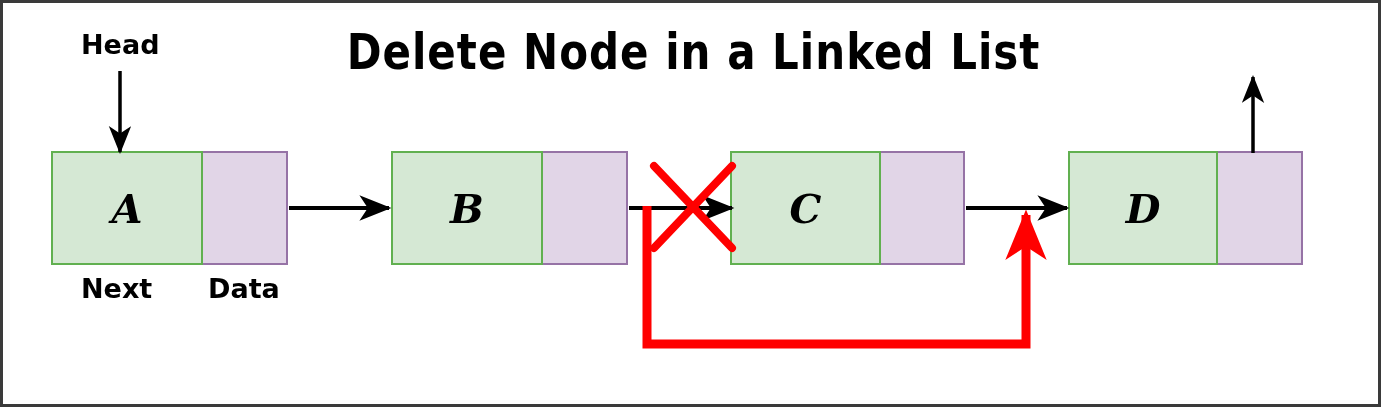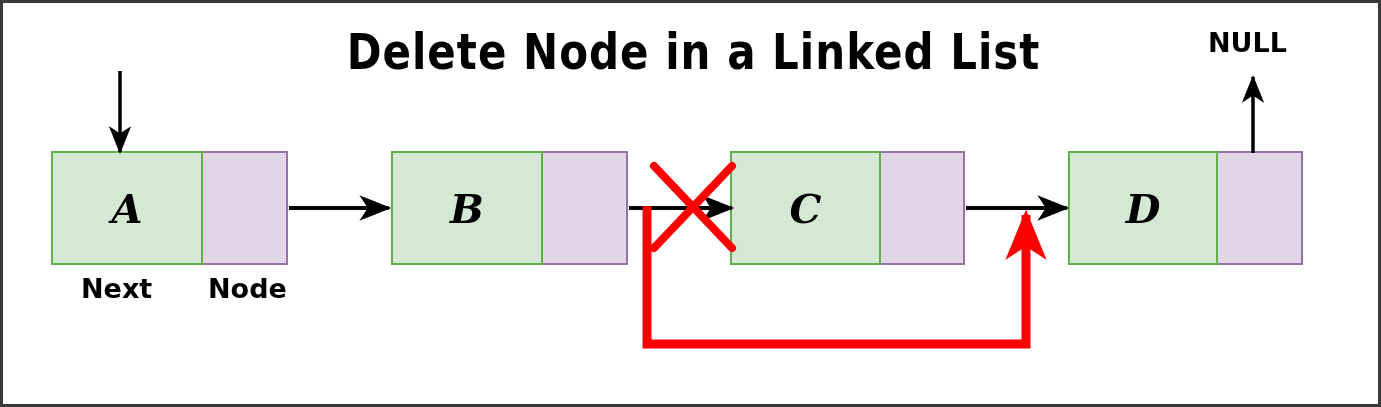--- a/index.html
+++ b/index.html
@@ -102,23 +102,23 @@
   <div class="node" style="left:727px; width:235px;">
     <div class="cell-data" style="width:151px;">C</div>
     <div class="cell-next" style="width:84px;"></div>
   </div>
 
   <div class="node" style="left:1065px; width:235px;">
     <div class="cell-data" style="width:150px;">D</div>
     <div class="cell-next" style="width:85px;"></div>
   </div>
 
-  <div class="lbl lbl-null">NULL</div>
+  <div class="lbl lbl-head">Head</div>
   <div class="lbl lbl-data">Next</div>
-  <div class="lbl lbl-next">Node</div>
+  <div class="lbl lbl-next">Data</div>
 
   <svg class="overlay" viewBox="0 0 1381 407">
     <defs>
       <marker id="ah-black" markerWidth="9" markerHeight="9" refX="7.4" refY="3.2" orient="auto" markerUnits="strokeWidth">
         <path d="M0,0 L8,3.2 L0,6.4 L2.1,3.2 Z" fill="#000000"></path>
       </marker>
       <marker id="ah-red" markerWidth="6.2" markerHeight="6.2" refX="5.0" refY="2.3" orient="auto" markerUnits="strokeWidth">
         <path d="M0,0 L5.6,2.3 L0,4.6 L1.5,2.3 Z" fill="#ff0000"></path>
       </marker>
     </defs>

